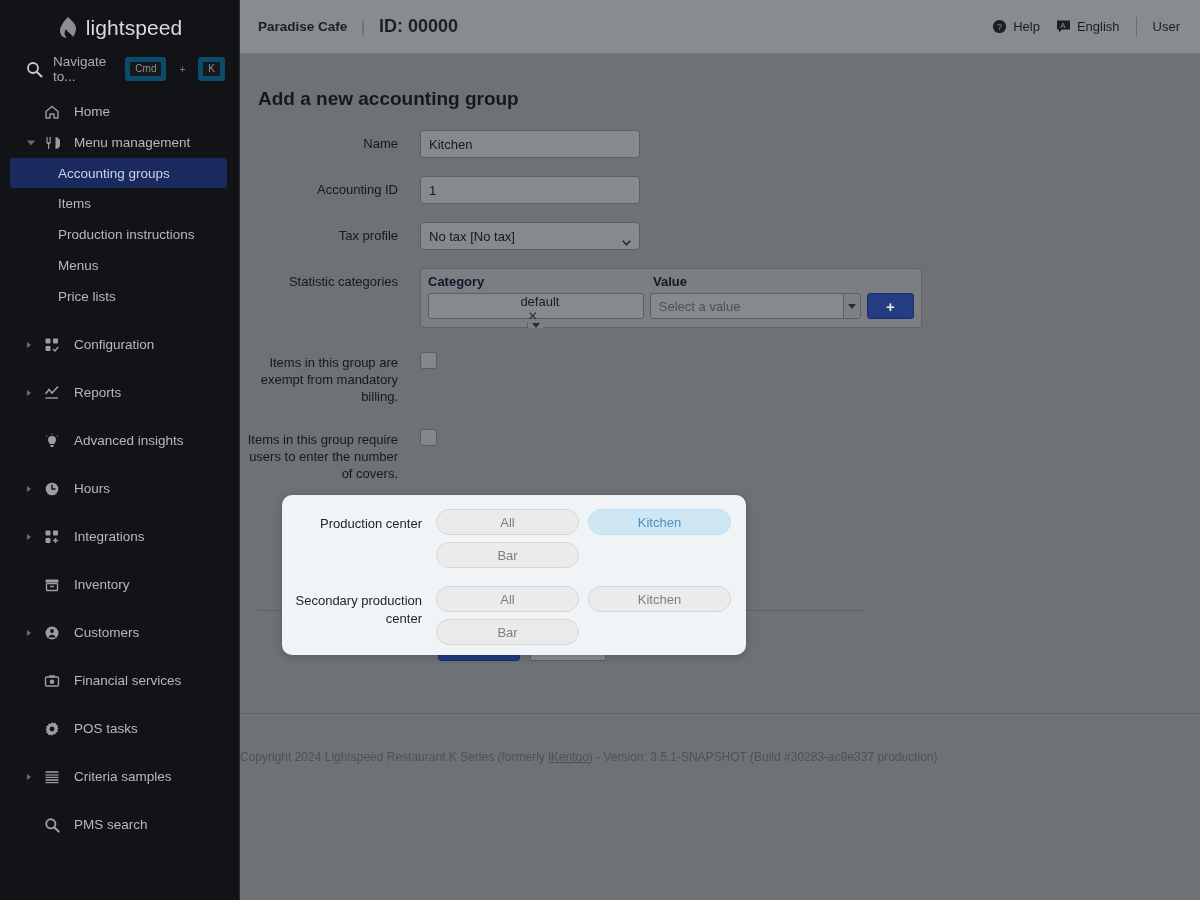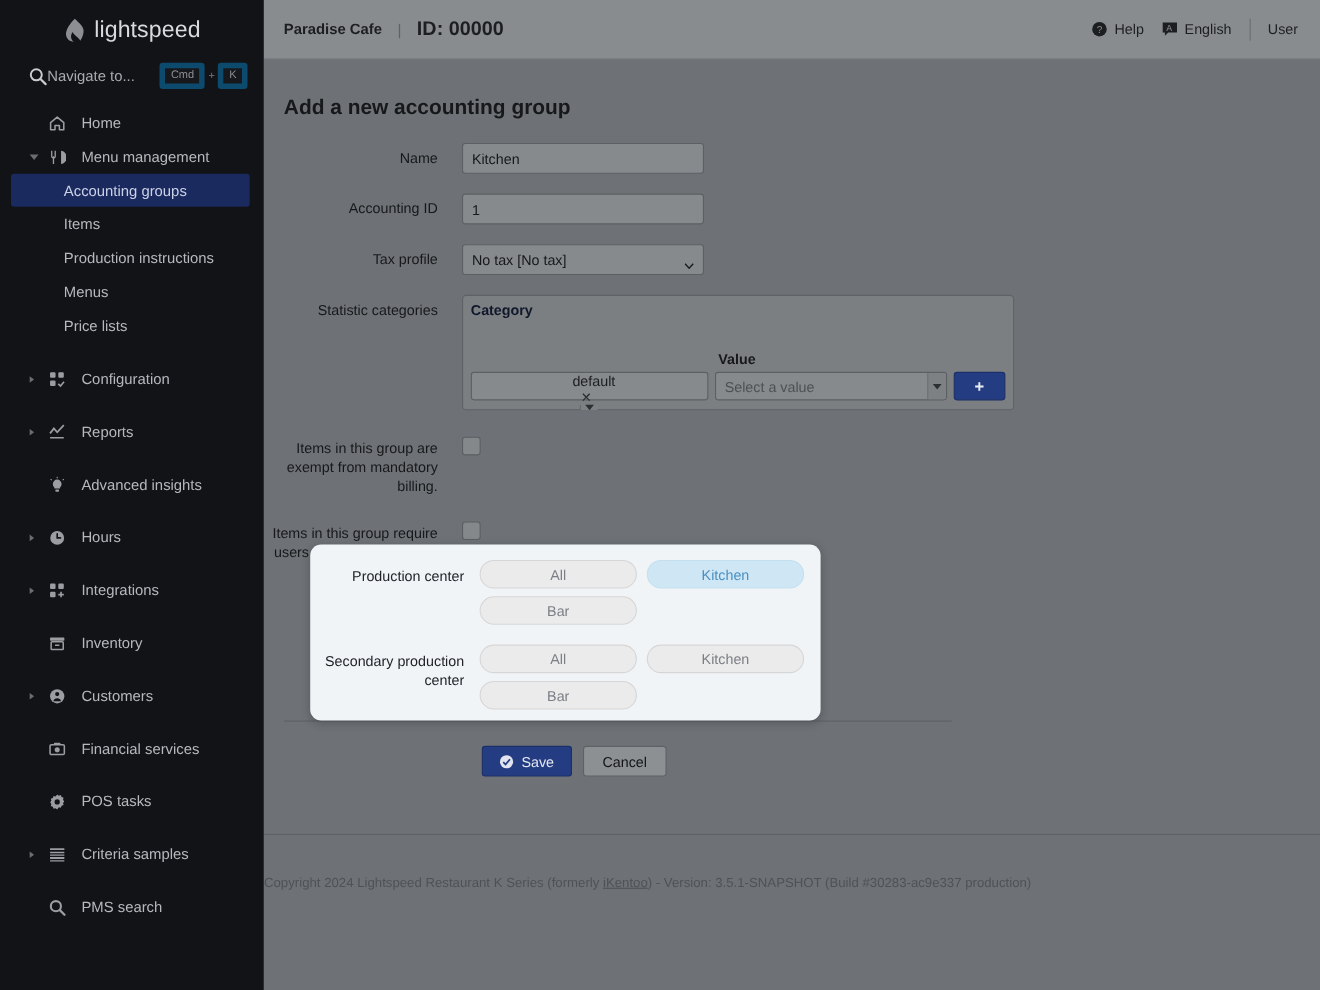--- a/index.html
+++ b/index.html
@@ -21,21 +21,21 @@
   .logo-row {
     display: flex; align-items: center; justify-content: center;
     gap: 7px; height: 52px; padding-top: 4px;
   }
   .logo-mark { width: 22px; height: 24px; flex: none; }
   .logo-text {
     font-size: 21px; color: #d9dade; letter-spacing: .1px;
     font-family: "Liberation Sans", sans-serif;
   }
   .nav-search {
-    display: flex; align-items: center; 
+    display: flex; align-items: center; gap: 10px;
     height: 34px; padding: 0 14px 0 26px; margin-bottom: 10px;
   }
   .nav-search .sicon { width: 17px; height: 17px; flex: none; }
   .nav-search .slabel { font-size: 13.5px; color: #a9abb0; flex: 1; }
   .kbd {
     display: inline-block; font-size: 10px; color: #8d8f95;
     border: 5px solid #0c4a6e; border-radius: 3px;
     padding: 2px 5px; line-height: 1; background: #17181c;
   }
   .kbd-plus { font-size: 10px; color: #7a7c82; margin: 0 3px; }
@@ -138,21 +138,21 @@
   }
 
   
   .stat-box {
     width: 502px; background: #7b7f82;
     border: 1px solid #5f6265; border-radius: 4px;
     padding: 5px 7px 8px 7px;
   }
   .stat-head { display: flex; margin-bottom: 4px; }
   .stat-head .c1 { width: 225px; font-size: 13px; font-weight: bold; color: #0f172a; }
-  .stat-head .c2 { font-size: 13px; font-weight: bold; color: #17181a; margin-top: 45px; }
+  .stat-head .c2 { font-size: 13px; font-weight: bold; color: #17181a; }
   .stat-row { display: flex; align-items: center; gap: 6px; }
   .s2 {
     position: relative; display: flex; align-items: center;
     height: 26px; background: #868a8d;
     border: 1px solid #5d6063; border-radius: 3px;
   }
   .s2.cat { width: 219px; flex-direction: column; }
   .s2.val { width: 214px; }
   .s2 .txt { flex: 1; font-size: 13px; color: #1c1d1f; padding-left: 8px; }
   .s2 .txt.ph { color: #4e5154; }

